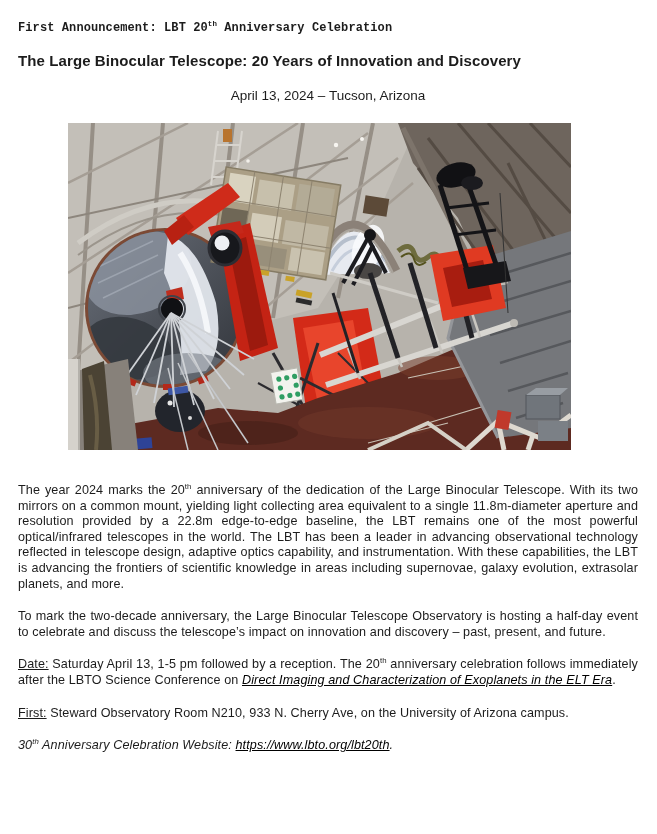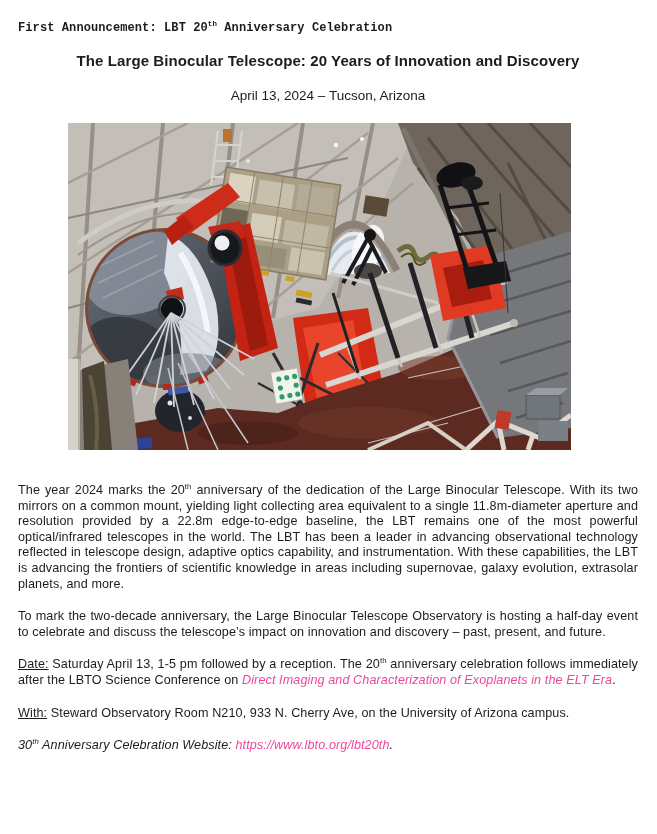--- a/index.html
+++ b/index.html
@@ -8,39 +8,39 @@
     font-family: "Liberation Sans", sans-serif;
     color: #1c1c1c;
     -webkit-font-smoothing: antialiased;
   }
   .doc { padding: 21px 19px 0 18px; }
   .h-announce {
     margin: 0; text-align: left; font-weight: bold;
     font-size: 12px; line-height: 14px; letter-spacing: 0.1px; font-family: Liberation Mono, monospace;
   }
   .h-title {
-    margin: 17px 0 0; text-align: center; font-weight: bold;
+    margin: 17px 0 0; font-weight: bold;
     font-size: 15px; line-height: 17px; letter-spacing: 0.1px;
   }
   .h-date {
     margin: 19px 0 0; text-align: center;
     font-size: 13.5px; line-height: 15px;
   }
   figure.photo { margin: 20px 0 0 50px; width: 503px; height: 327px; }
   figure.photo svg { display: block; }
   p.body {
     font-size: 12.6px; line-height: 15.6px; letter-spacing: 0.1px;
     text-align: justify; margin: 0 0 17px;
   }
   p.first { margin-top: 33px; }
   p.single { text-align: left; }
   sup { font-size: 0.62em; vertical-align: super; line-height: 0; }
   .lbl { font-weight: normal; text-decoration: underline; }
   a.doclink {
-    color: #ec4899; font-style: italic; 
+    color: #000000; font-style: italic; text-decoration: underline;
     cursor: pointer;
   }
   .italic { font-style: italic; }
 </style>
 </head>
 <body>
 
 <div class="doc">
 
   <p class="h-announce"><span>First Announcement: LBT 20</span><sup>th</sup><span> Anniversary Celebration</span></p>
@@ -318,18 +318,18 @@
         <circle cx="180" cy="38" r="1.8" fill="#f2f0ea"></circle>
     </svg>
   </figure>
 
   <p class="body first"><span>The year 2024 marks the 20</span><sup>th</sup><span> anniversary of the dedication of the Large Binocular Telescope.  With its two mirrors on a common mount, yielding light collecting area equivalent to a single 11.8m-diameter aperture and resolution provided by a 22.8m edge-to-edge baseline, the LBT remains one of the most powerful optical/infrared telescopes in the world.  The LBT has been a leader in advancing observational technology reflected in telescope design, adaptive optics capability, and instrumentation.  With these capabilities, the LBT is advancing the frontiers of scientific knowledge in areas including supernovae, galaxy evolution, extrasolar planets, and more.</span></p>
 
   <p class="body">To mark the two-decade anniversary, the Large Binocular Telescope Observatory is hosting a half-day event to celebrate and discuss the telescope’s impact on innovation and discovery – past, present, and future.</p>
 
   <p class="body"><span class="lbl">Date:</span><span>  Saturday April 13, 1-5 pm followed by a reception.  The 20</span><sup>th</sup><span> anniversary celebration follows immediately after the LBTO Science Conference on </span><a class="doclink">Direct Imaging and Characterization of Exoplanets in the ELT Era</a><span>.</span></p>
 
-  <p class="body single"><span class="lbl">With:</span><span> Steward Observatory Room N210, 933 N. Cherry Ave, on the University of Arizona campus.</span></p>
+  <p class="body single"><span class="lbl">First:</span><span> Steward Observatory Room N210, 933 N. Cherry Ave, on the University of Arizona campus.</span></p>
 
 
   <p class="body single italic"><span>30</span><sup>th</sup><span> Anniversary Celebration Website: </span><a class="doclink">https://www.lbto.org/lbt20th</a><span>.</span></p>
 
 </div>
 
 </body></html>

